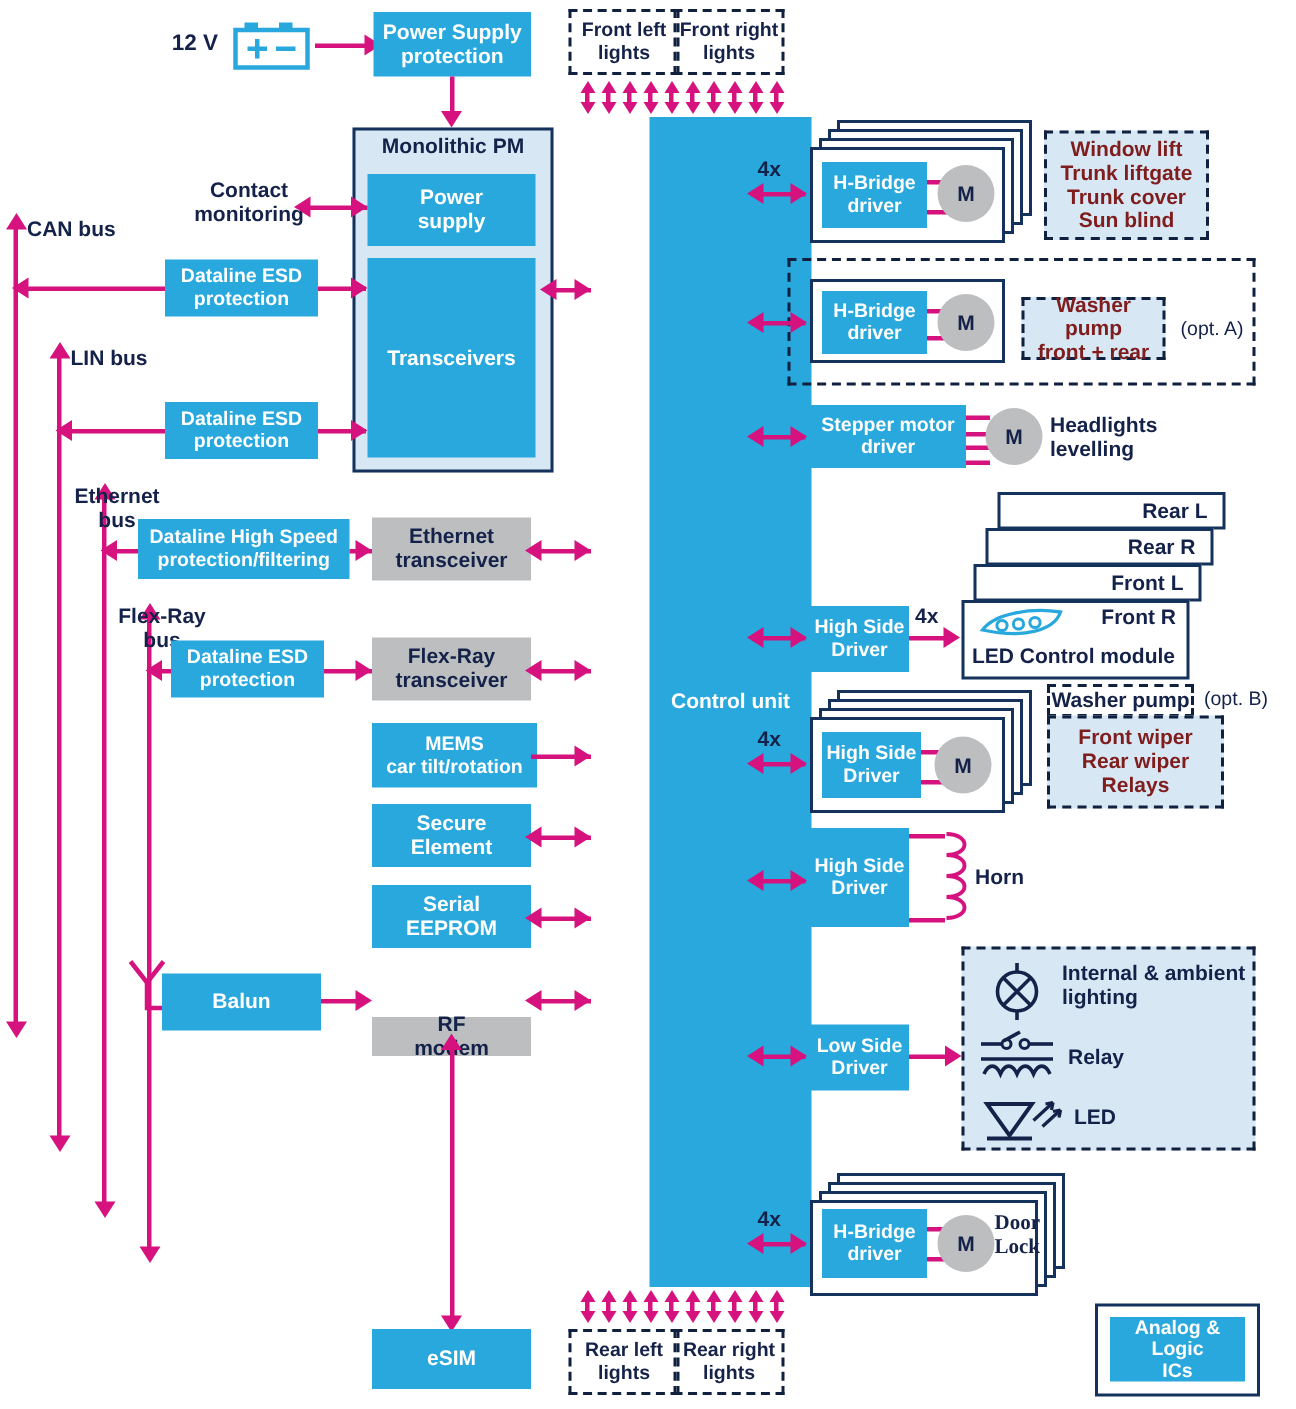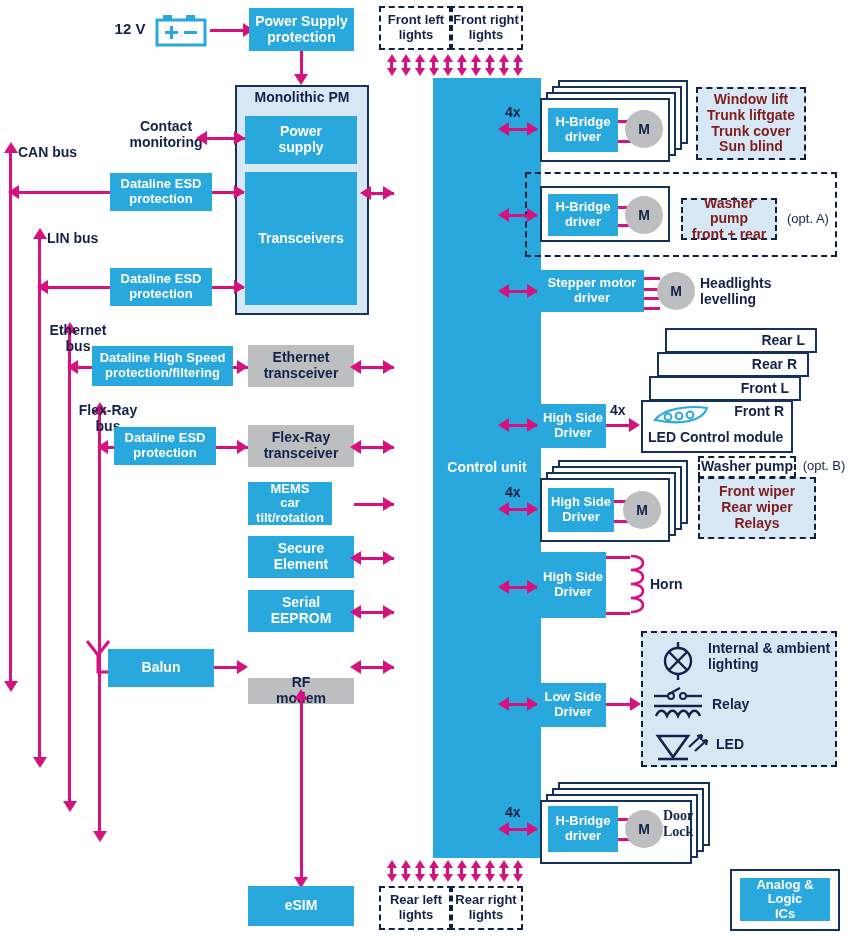--- a/index.html
+++ b/index.html
@@ -126,21 +126,21 @@
   <div class="blk cy" style="left:114px;top:427px;width:102px;height:38px;font-size:13px;white-space:pre-line;">Dataline ESD
 protection</div>
   <div class="hl" style="left:216px;top:446px;width:32px;"></div>
   <div class="ar ar-r" style="left:237px;top:440px;"></div>
   <div class="blk gy" style="left:248px;top:425px;width:106px;height:42px;font-size:14px;white-space:pre-line;">Flex-Ray
 transceiver</div>
   <div class="hl" style="left:354px;top:446px;width:40px;"></div>
   <div class="ar ar-l" style="left:350px;top:440px;"></div>
   <div class="ar ar-r" style="left:383px;top:440px;"></div>
 
-  <div class="blk cy" style="left:248px;top:482px;width:84px;height:43px;font-size:13px;white-space:pre-line;">MEMS
+  <div class="blk cy" style="left:248px;top:482px;width:110px;height:43px;font-size:13px;white-space:pre-line;">MEMS
 car tilt/rotation</div>
   <div class="hl" style="left:354px;top:503px;width:40px;"></div>
   <div class="ar ar-r" style="left:383px;top:497px;"></div>
 
   <div class="blk cy" style="left:248px;top:536px;width:106px;height:42px;font-size:14px;white-space:pre-line;">Secure
 Element</div>
   <div class="hl" style="left:354px;top:557px;width:40px;"></div>
   <div class="ar ar-l" style="left:350px;top:551px;"></div>
   <div class="ar ar-r" style="left:383px;top:551px;"></div>
 

